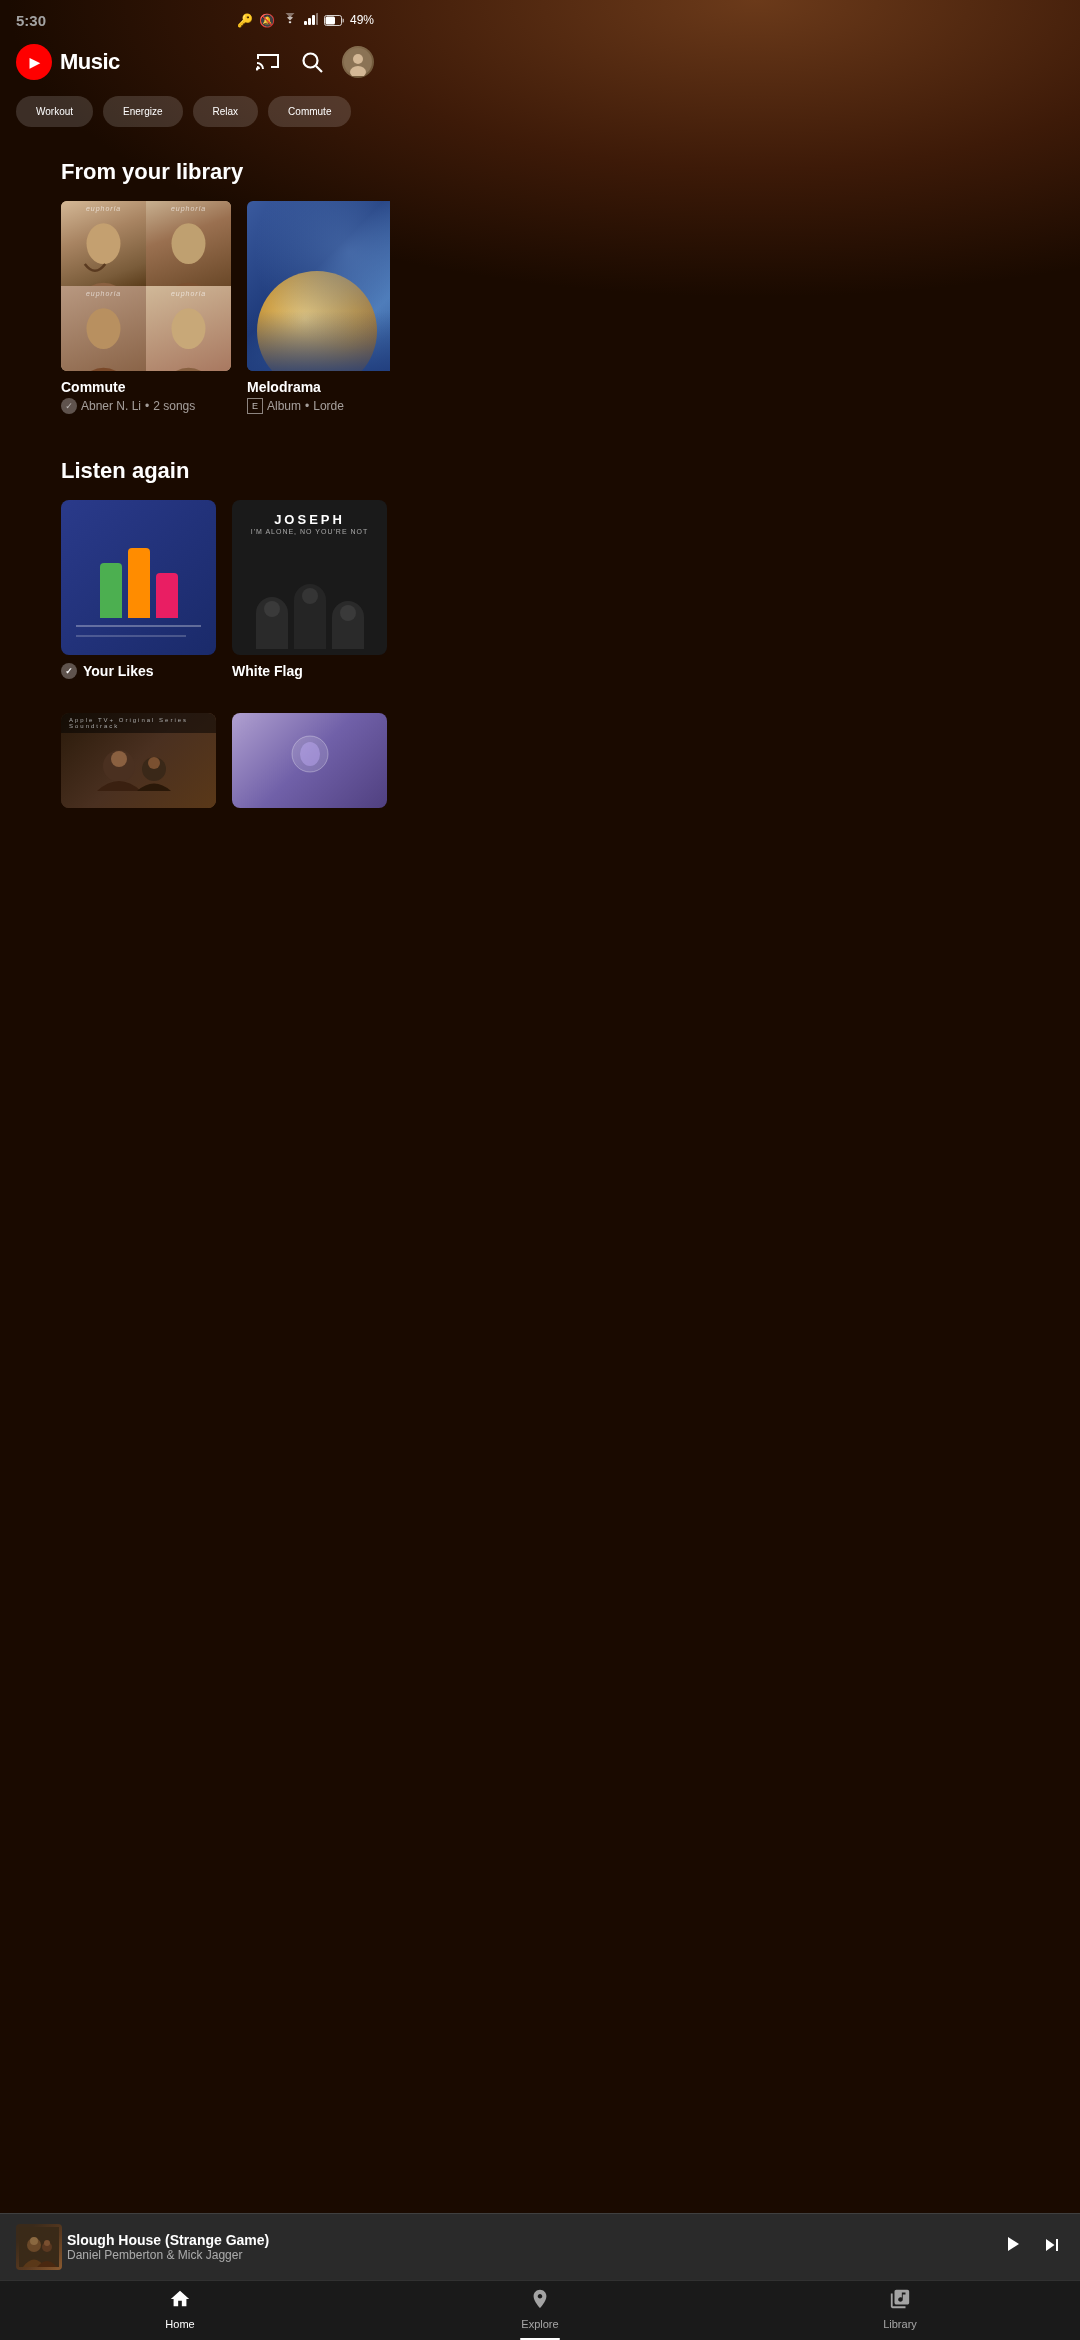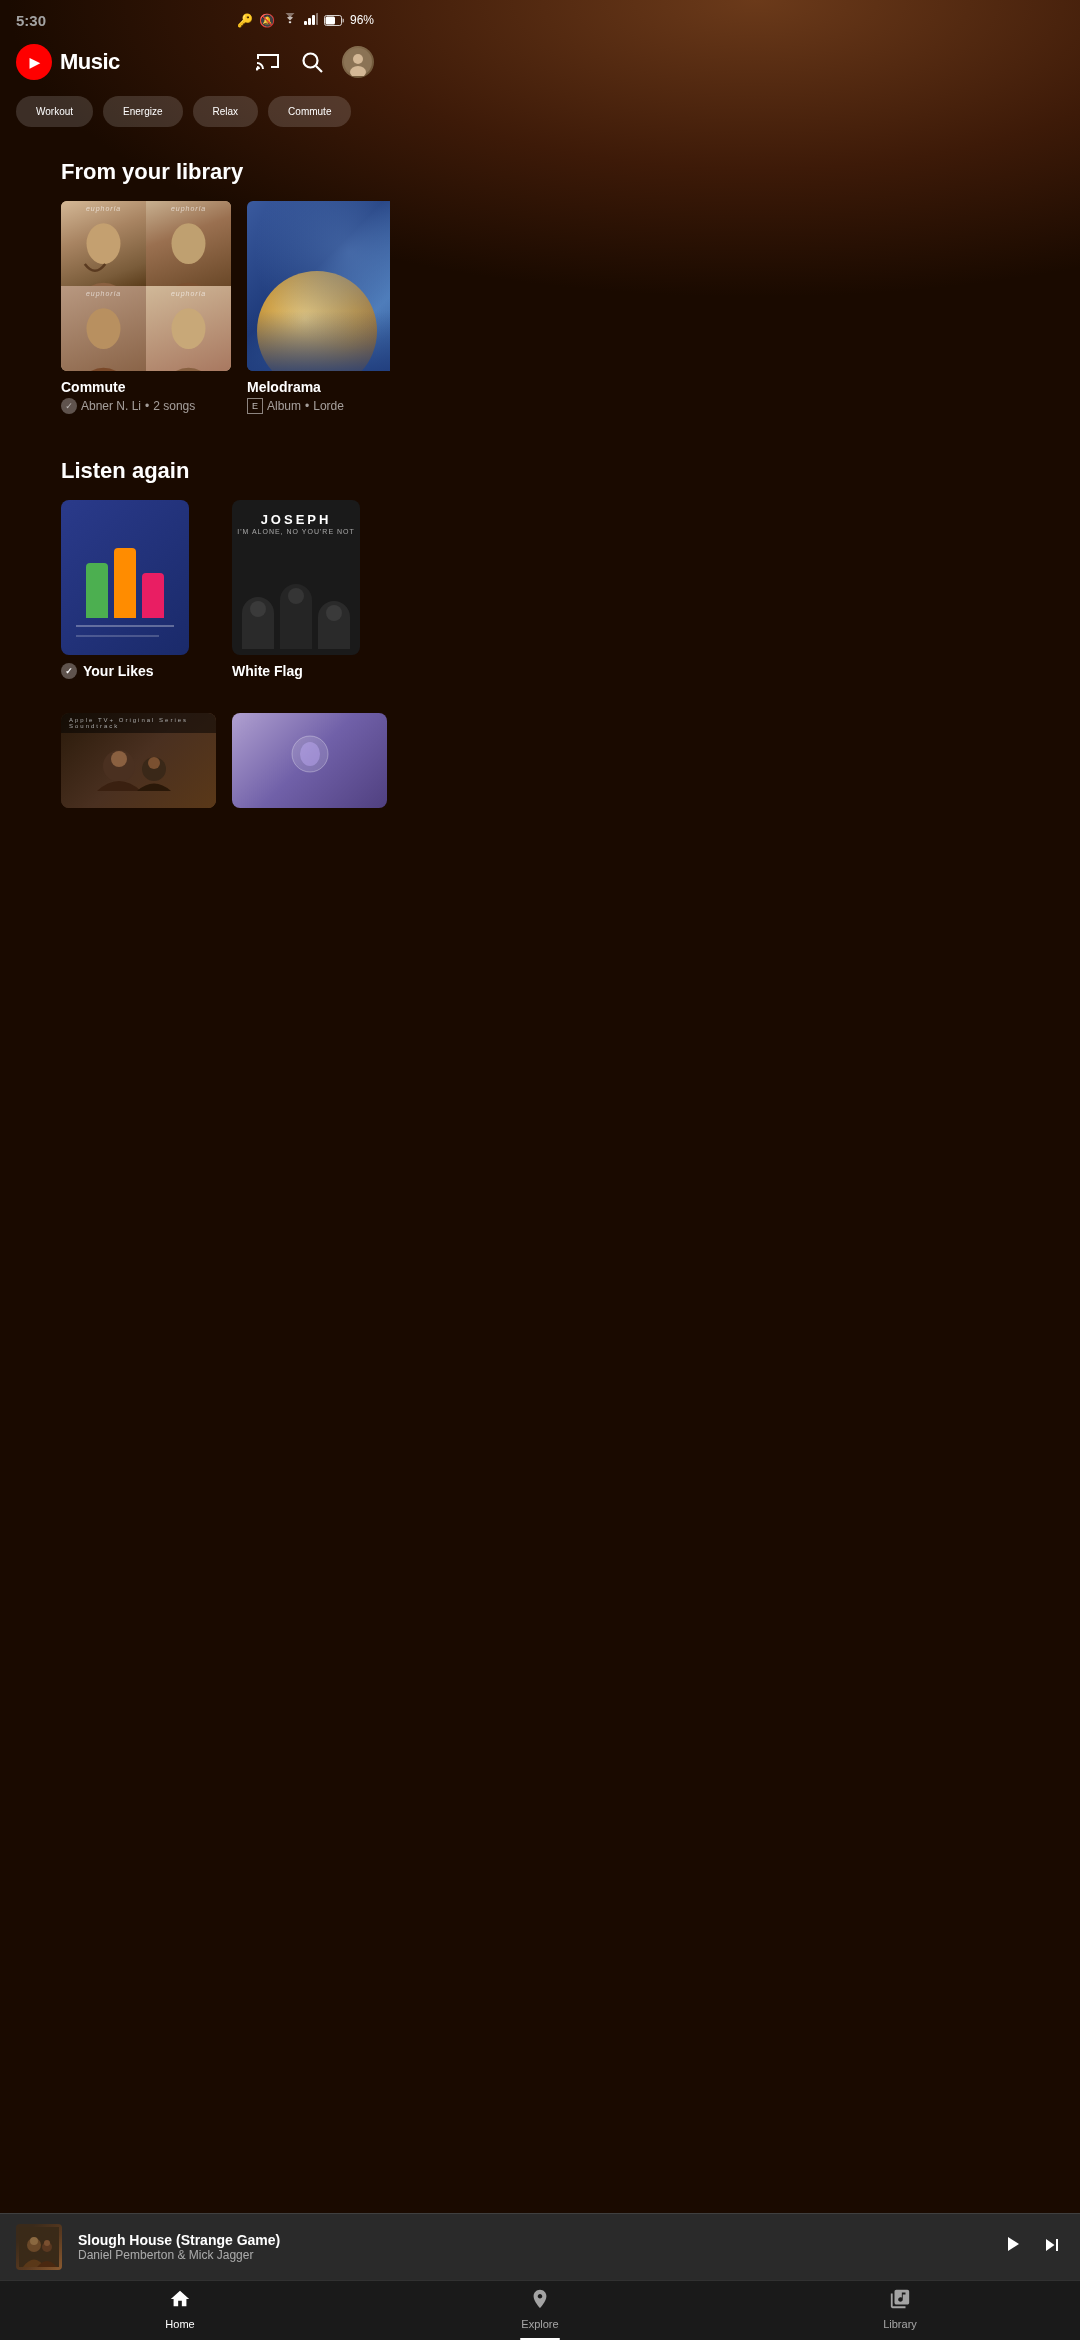--- a/index.html
+++ b/index.html
@@ -264,21 +264,21 @@
     }
 
     
     .listen-item {
       flex-shrink: 0;
       width: 155px;
       cursor: pointer;
     }
 
     .listen-thumb {
-      width: 128px;
+      width: 155px;
       height: 155px;
       border-radius: 8px;
       margin-bottom: 8px;
       position: relative;
       overflow: hidden;
     }
 
     .your-likes-thumb {
       background: linear-gradient(135deg, #2a3a8a 0%, #1a2a6a 100%);
       display: flex;
@@ -381,21 +381,21 @@
     
     .mini-player {
       position: fixed;
       bottom: 60px;
       left: 0;
       right: 0;
       background: #2a2a2a;
       padding: 10px 16px;
       display: flex;
       align-items: center;
-      gap: 16px;
+      gap: 5px;
       z-index: 100;
       border-top: 1px solid rgba(255,255,255,0.1);
     }
 
     .mini-thumb {
       width: 46px;
       height: 46px;
       border-radius: 4px;
       background: linear-gradient(135deg, #2a1a0a, #6a3a1a);
       flex-shrink: 0;
@@ -581,21 +581,21 @@
         </svg>
       </span>
 
       <span style="display:flex;align-items:center;gap:2px;">
         <svg width="20" height="11" viewBox="0 0 20 11" fill="none">
           <rect x="0.5" y="0.5" width="17" height="10" rx="2" stroke="white" stroke-opacity="0.8"></rect>
           <rect x="1.5" y="1.5" width="9.5" height="8" rx="1.5" fill="white"></rect>
           <path d="M18.5 3.5v4a1.5 1.5 0 0 0 0-4z" fill="white" opacity="0.6"></path>
         </svg>
       </span>
-      <span class="battery-text">96%</span>
+      <span class="battery-text">49%</span>
     </div>
   </div>
 
   <div class="header">
     <div class="logo-area">
       <div class="yt-music-icon"></div>
       <span class="app-title">Music</span>
     </div>
     <div class="header-actions">
       <div class="header-icon">

